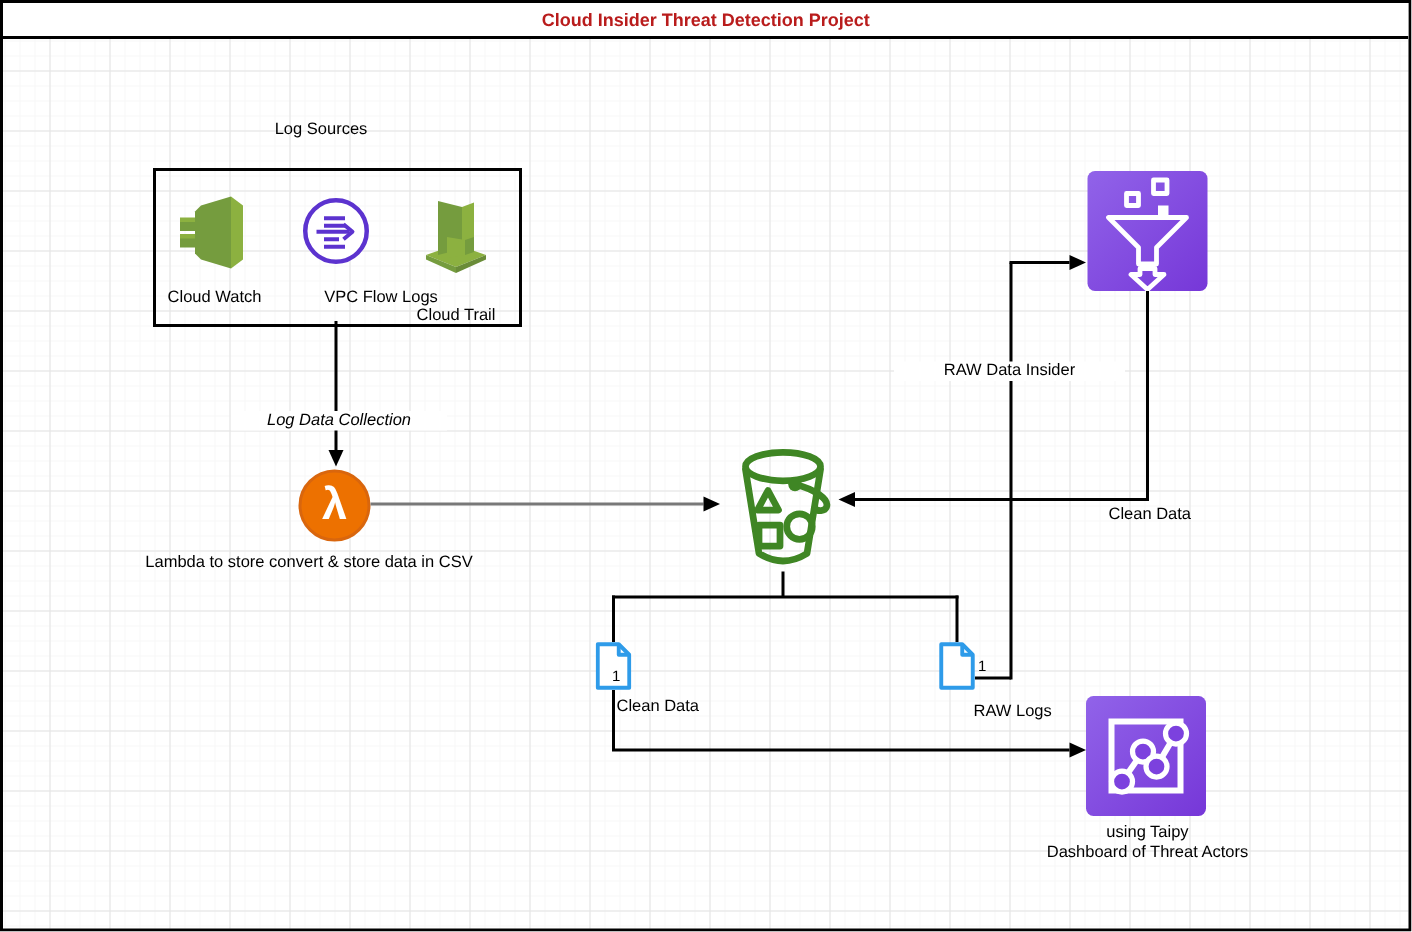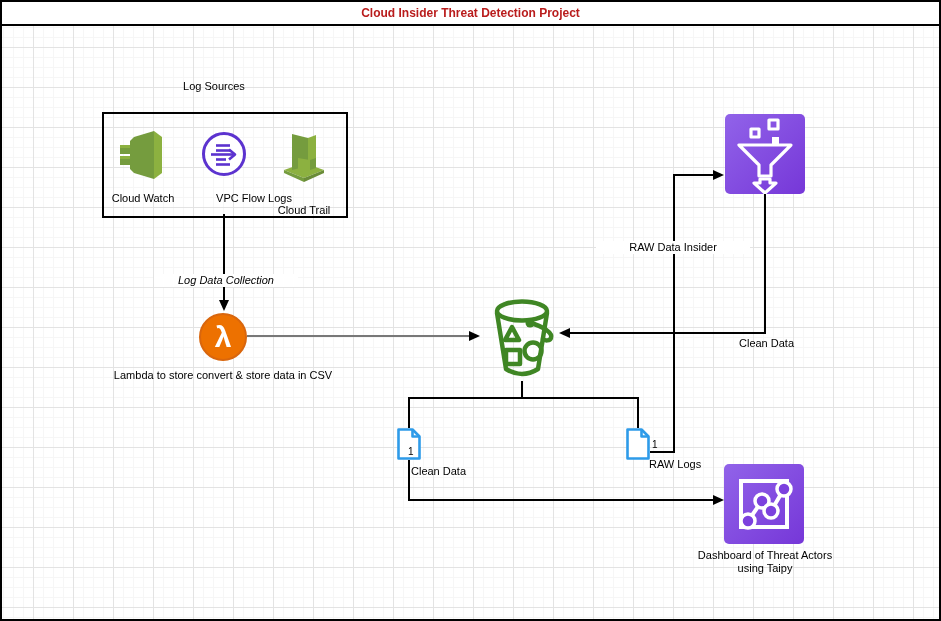--- a/index.html
+++ b/index.html
@@ -92,21 +92,21 @@
   </div>
   <div class="lbl center" style="left:263px;top:190px;width:78px;margin-top:12px;">Cloud Trail</div>
 
   <div class="v-line" style="left:221px;top:212px;height:86px;"></div>
   <div class="arrow-down" style="left:217px;top:298px;"></div>
   <div class="lbl center whitebg" style="left:152px;top:272px;width:140px;font-style:italic;">Log Data Collection</div>
 
   <div class="lambda-circle" style="left:197px;top:311px;">
     <span>λ</span>
   </div>
-  <div class="lbl center" style="left:41px;top:367px;width:360px;">Lambda to store convert &amp; store data in CSV</div>
+  <div class="lbl center" style="left:24px;top:367px;width:360px;">Lambda to store convert &amp; store data in CSV</div>
 
   <div class="h-line gray" style="left:245px;top:333px;width:222px;"></div>
   <div class="arrow-right" style="left:467px;top:329px;"></div>
 
   <div class="shape" style="left:484px;top:293px;width:72px;height:88px;">
     <svg width="72" height="88" viewBox="0 0 72 88">
       <g fill="none" stroke="#3F8624" stroke-width="4.5" stroke-linecap="round" stroke-linejoin="round">
         <ellipse cx="36" cy="16" rx="25" ry="9.5"></ellipse>
         <path d="M11,18 L20,74 Q36,84 52,74 L61,18"></path>
         <polygon points="26,32 33,45 19,45"></polygon>
@@ -132,21 +132,21 @@
   <div class="lbl" style="left:406px;top:443px;font-size:10px;">1</div>
   <div class="lbl" style="left:409px;top:463px;">Clean Data</div>
 
   <div class="shape" style="left:624px;top:426px;width:24px;height:32px;">
     <svg width="24" height="32" viewBox="0 0 24 32">
       <path d="M1.5,1.5 H15.5 L22.5,8.5 V30.5 H1.5 Z" fill="#fff" stroke="#2E9BE9" stroke-width="2.6" stroke-linejoin="round"></path>
       <path d="M15.5,1.5 V8.5 H22.5" fill="none" stroke="#2E9BE9" stroke-width="2.6" stroke-linejoin="round"></path>
     </svg>
   </div>
   <div class="lbl" style="left:650px;top:436px;font-size:10px;">1</div>
-  <div class="lbl" style="left:647px;top:456px;">RAW Logs</div>
+  <div class="lbl" style="left:647px;top:466px;">RAW Logs</div>
 
   <div class="v-line" style="left:406px;top:458px;height:40px;"></div>
   <div class="h-line" style="left:406px;top:497px;width:305px;"></div>
   <div class="arrow-right" style="left:711px;top:493px;"></div>
 
   <div class="h-line" style="left:648px;top:449px;width:24px;"></div>
   <div class="v-line" style="left:671px;top:173px;height:278px;"></div>
   <div class="h-line" style="left:671px;top:172px;width:40px;"></div>
   <div class="arrow-right" style="left:711px;top:168px;"></div>
   <div class="lbl center whitebg" style="left:594px;top:239px;width:150px;">RAW Data Insider</div>
@@ -174,17 +174,17 @@
     <svg width="80" height="80" viewBox="0 0 80 80">
       <rect x="17" y="17" width="46" height="46" fill="none" stroke="#fff" stroke-width="4"></rect>
       <polyline points="24,57 38,37 47,47 60,25" fill="none" stroke="#fff" stroke-width="4" stroke-linecap="round"></polyline>
       <circle cx="24" cy="57" r="7" fill="#7C41DE" stroke="#fff" stroke-width="3.5"></circle>
       <circle cx="38" cy="37" r="7" fill="#7C41DE" stroke="#fff" stroke-width="3.5"></circle>
       <circle cx="47" cy="47" r="7" fill="#7C41DE" stroke="#fff" stroke-width="3.5"></circle>
       <circle cx="60" cy="25" r="7" fill="#7C41DE" stroke="#fff" stroke-width="3.5"></circle>
     </svg>
   </div>
   <div class="lbl center" style="left:663px;top:547px;width:200px;">
+    <div>using Taipy</div>
     <div>Dashboard of Threat Actors</div>
-    <div>using Taipy</div>
   </div>
 
 </div>
 
 </body></html>

